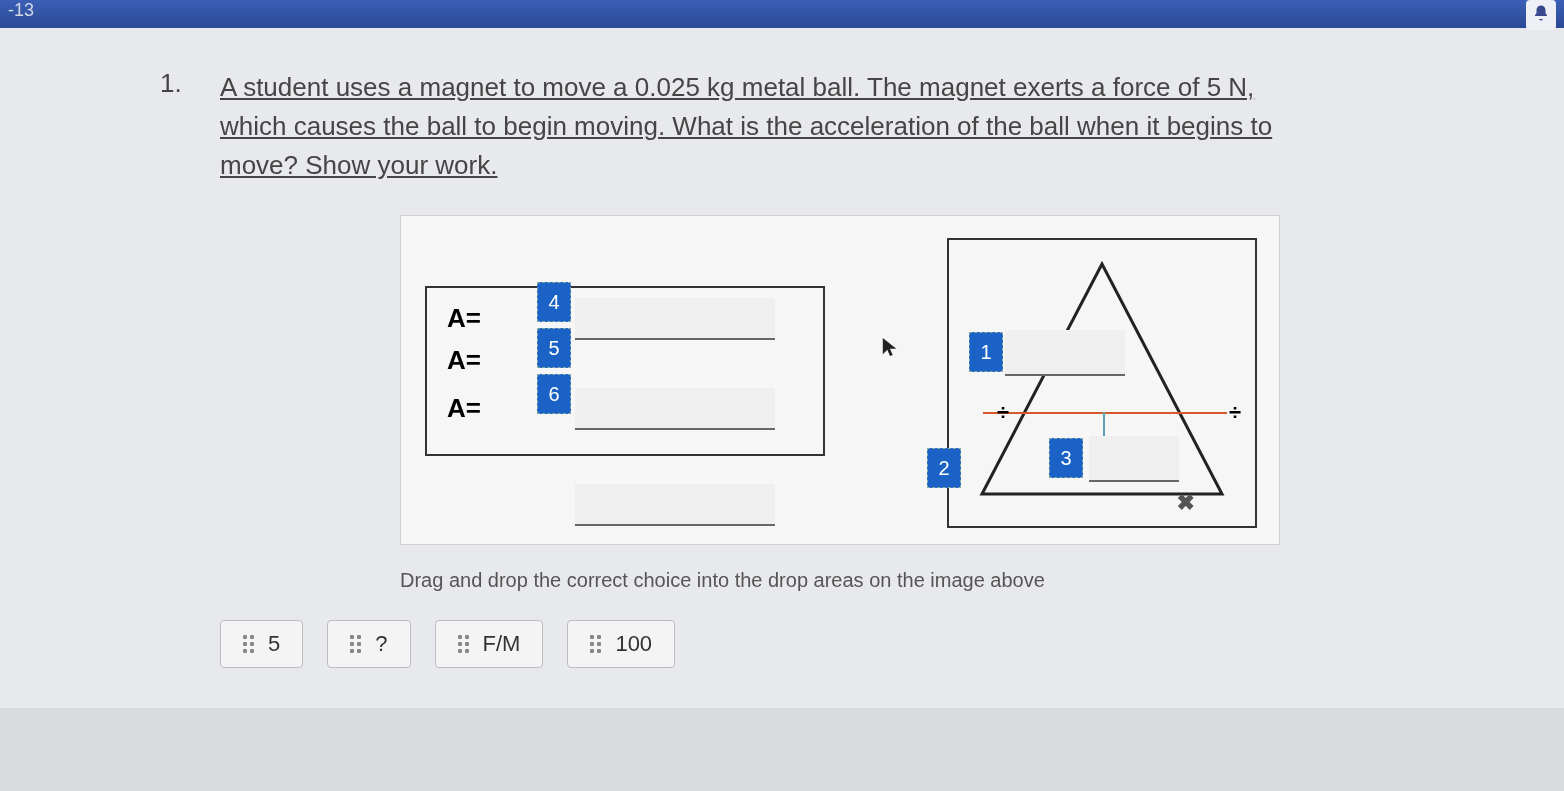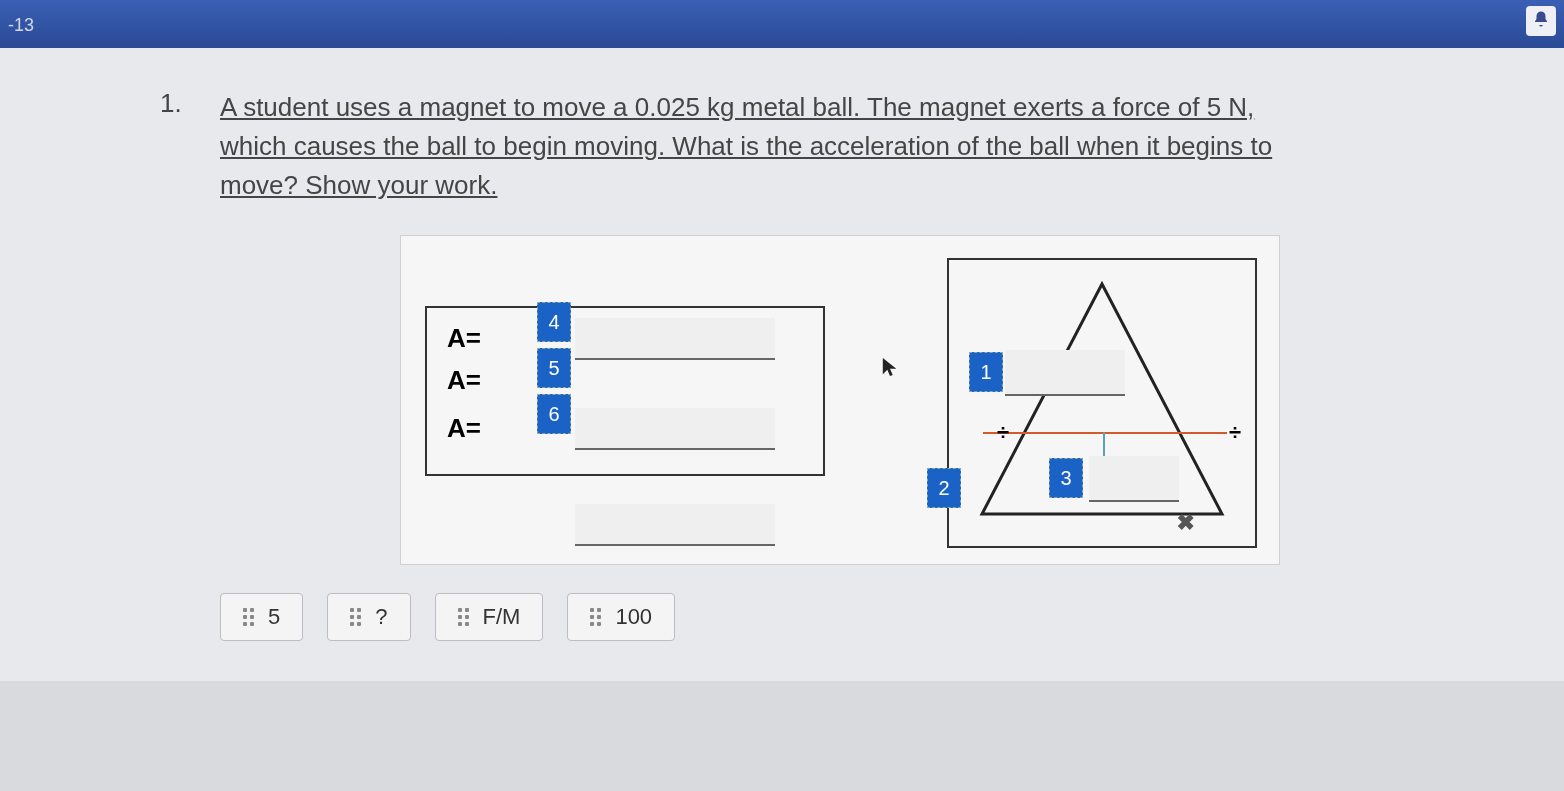--- a/index.html
+++ b/index.html
@@ -4,27 +4,27 @@
 <style>
 * { box-sizing: border-box; margin: 0; padding: 0; }
 body {
   font-family: Arial, Helvetica, sans-serif;
   background: #d8dadd;
   width: 1564px;
   height: 791px;
   overflow: hidden;
 }
 .top-bar {
-  height: 48px;
+  height: 28px;
   background: linear-gradient(#3a5fb5, #2a4a95);
   display: flex;
-  align-items: flex-end;
+  align-items: flex-start;
   color: #d0d8e8;
   font-size: 18px;
-  padding: 12px 8px;
+  padding: 0 8px;
   justify-content: space-between;
 }
 .top-bar .pager { font-weight: 500; }
 .bell-wrap {
   width: 30px; height: 30px;
   background: #eef0f5;
   border-radius: 4px;
   display: flex; align-items: center; justify-content: center;
 }
 .bell-icon svg { fill: #3a4a90; }
@@ -236,20 +236,21 @@
       <div class="tri-drop tri-drop-3"></div>
       <div class="tri-marker tri-1">1</div>
       <div class="tri-marker tri-2">2</div>
       <div class="tri-marker tri-3">3</div>
       <span class="divide-sign div-left">÷</span>
       <span class="divide-sign div-right">÷</span>
       <span class="x-sign">✖</span>
     </div>
   </div>
 
+  <div class="instruction">Drag and drop the correct choice into the drop areas on the image above</div>
 
   <div class="choices">
     <div class="choice">
       <span class="grip">
           <span class="grip-row">
             <span class="grip-dot"></span>
             <span class="grip-dot"></span>
           </span>
           <span class="grip-row">
             <span class="grip-dot"></span>

